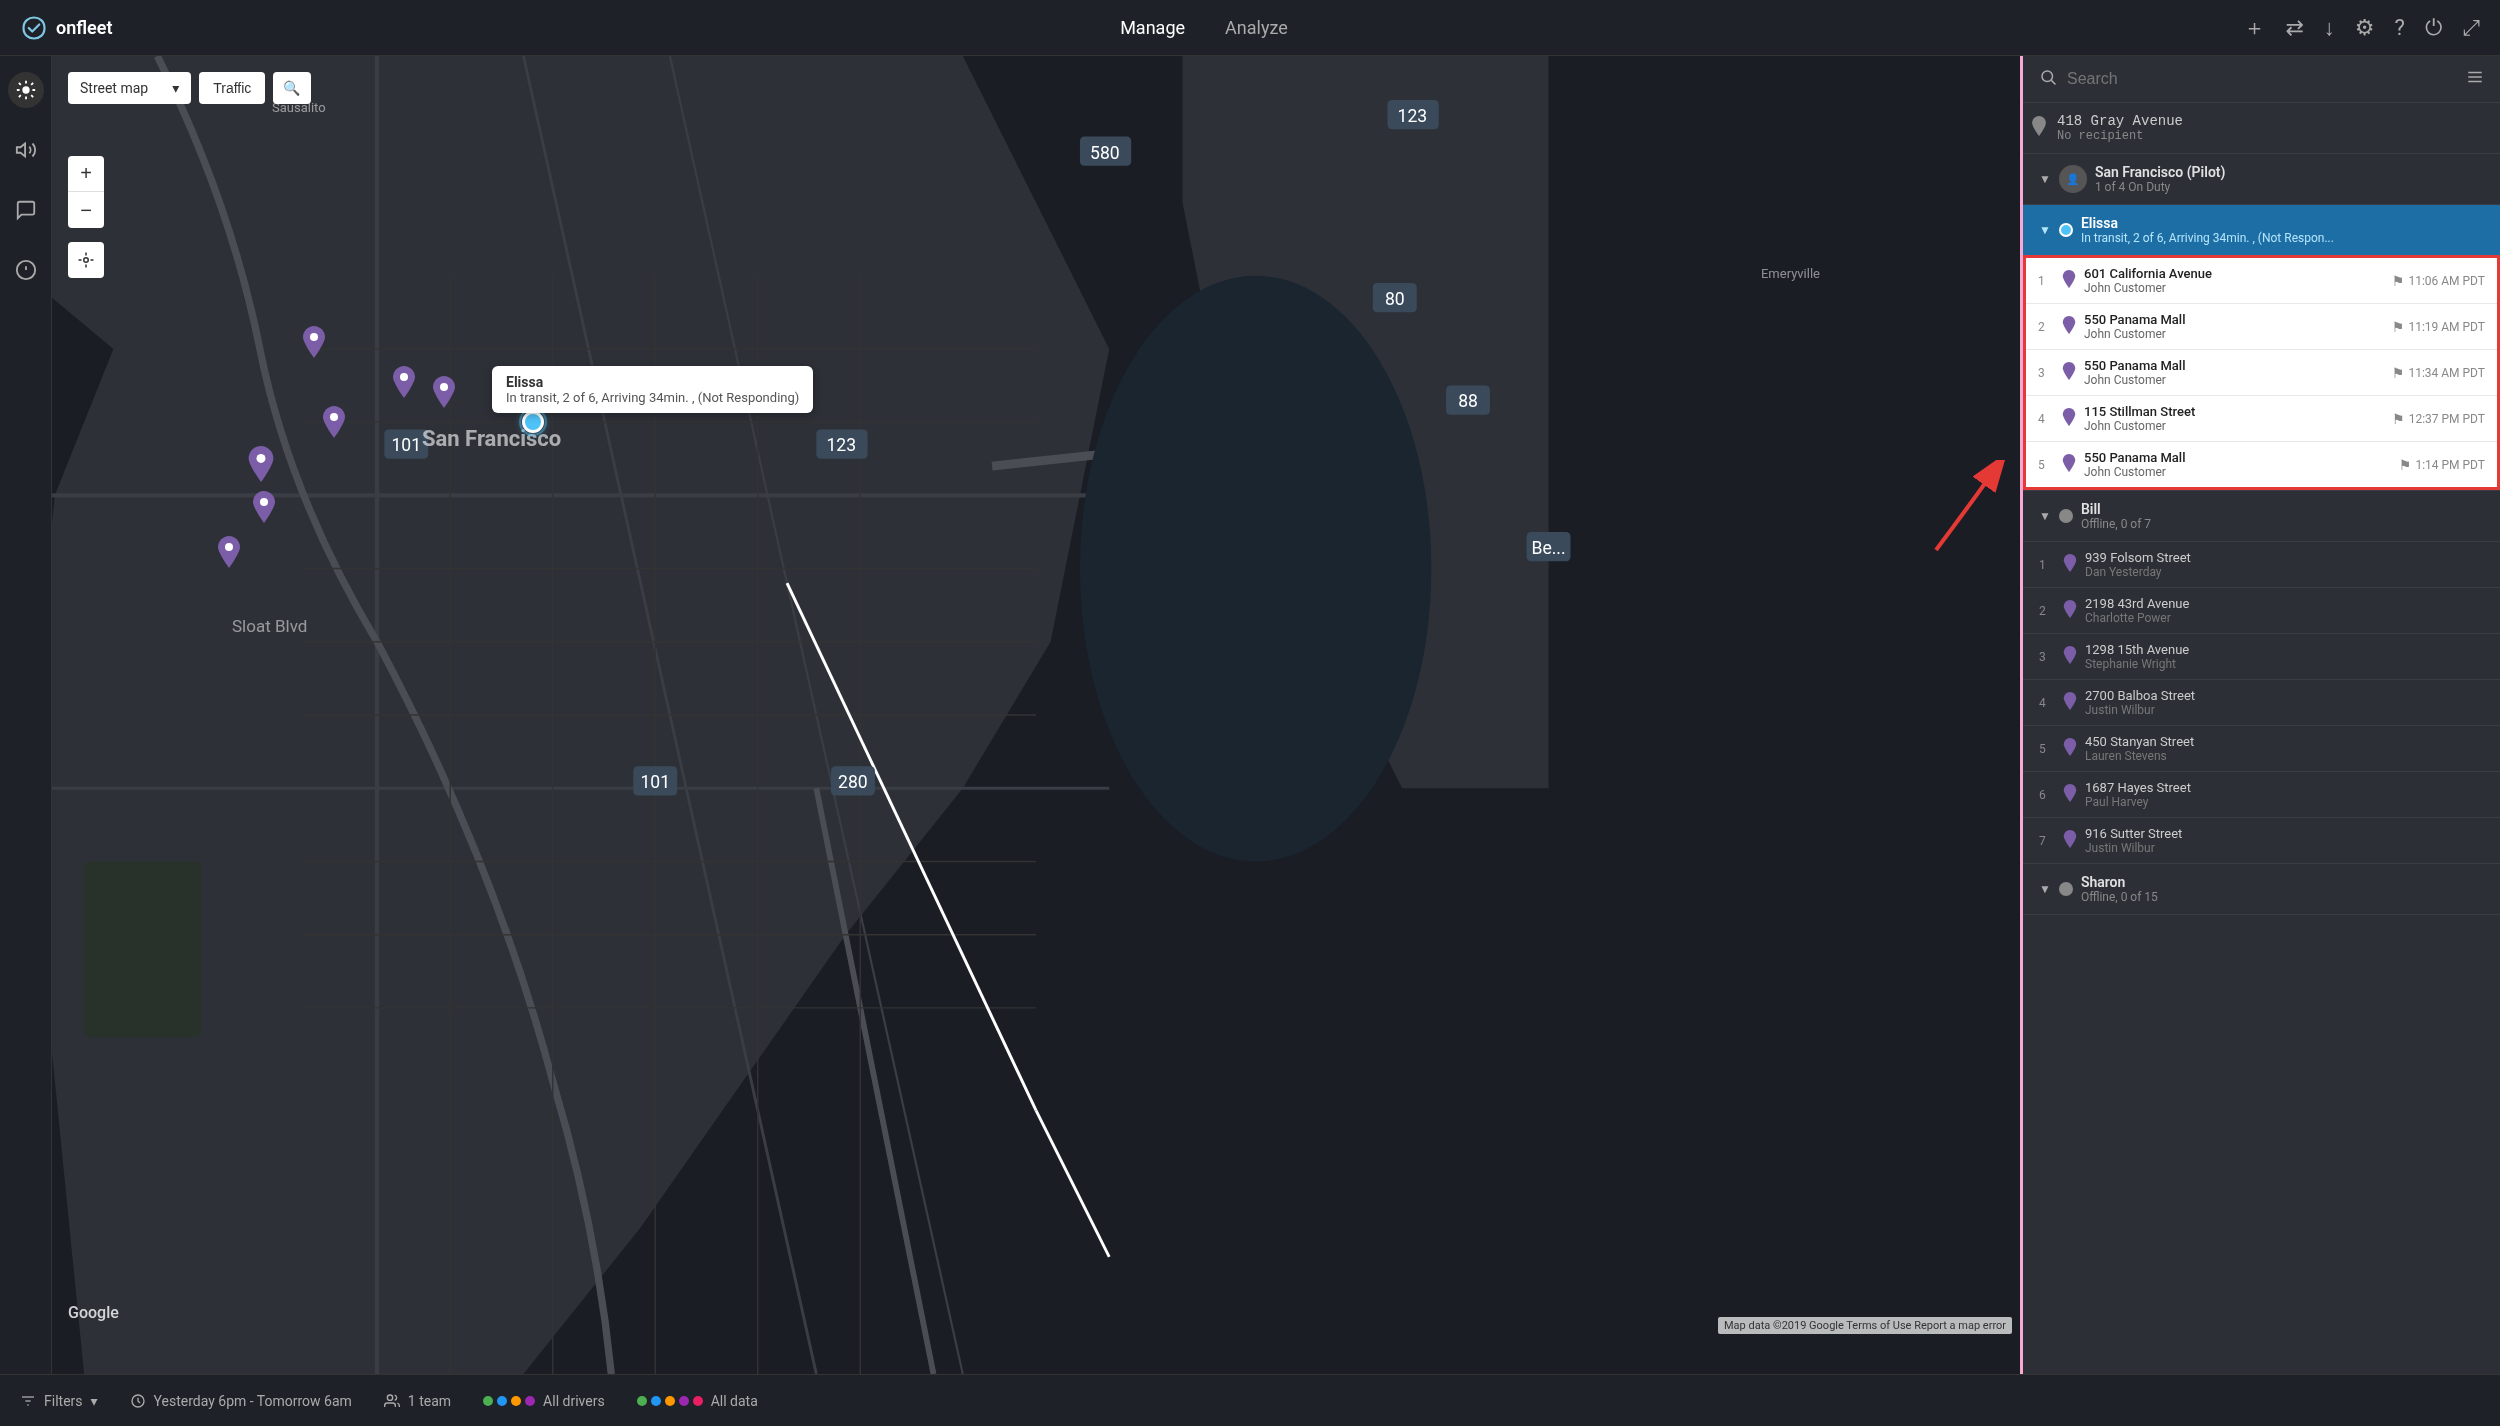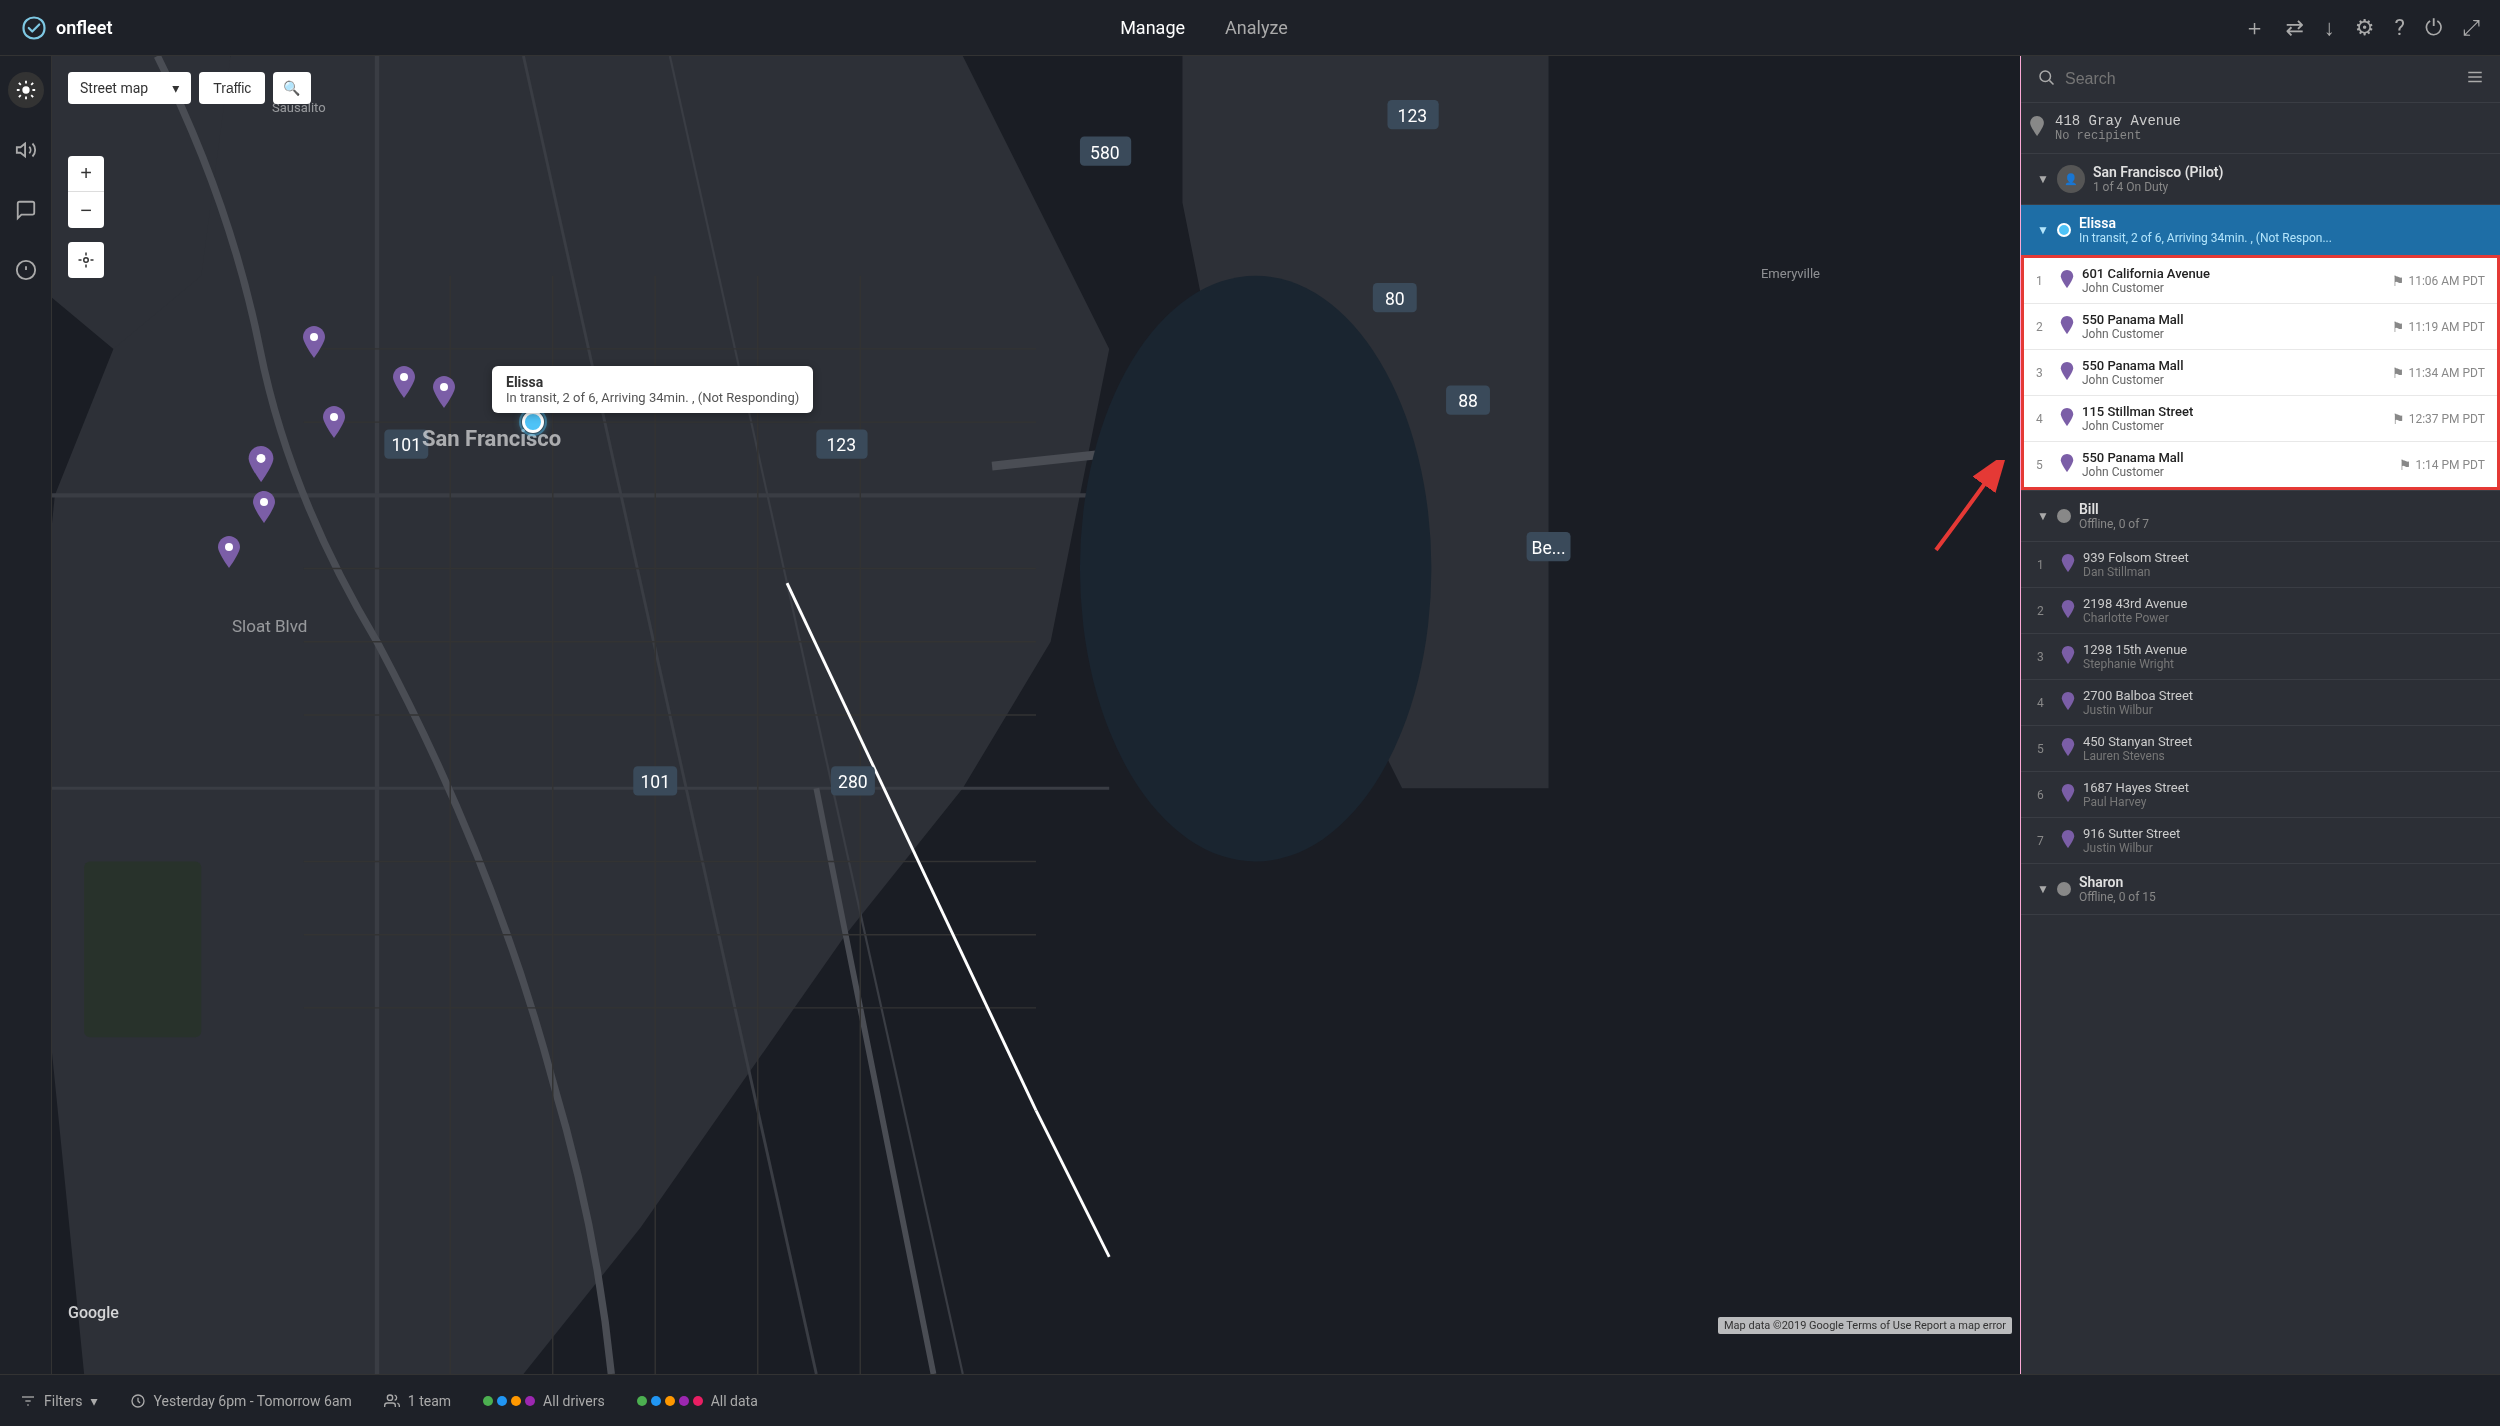--- a/index.html
+++ b/index.html
@@ -116,21 +116,21 @@
     }
 
     
     .right-panel {
       width: 480px;
       background: #2c2f36;
       display: flex;
       flex-direction: column;
       overflow: hidden;
       flex-shrink: 0;
-      border-left: 1px solid #f9a8d4;
+      border-left: 3px solid #f9a8d4;
     }
 
     
     .search-bar {
       display: flex; align-items: center; padding: 12px 16px; gap: 10px;
       background: #2c2f36; border-bottom: 1px solid #3a3d44;
       flex-shrink: 0;
     }
     .search-bar input {
       flex: 1; background: transparent; border: none; color: #e0e0e0;
@@ -611,21 +611,21 @@
       <div class="bill-task-rows">
         <div class="bill-task-row">
           <span class="bill-task-num">1</span>
           <div>
             <svg width="14" height="18" viewBox="0 0 24 32">
                 <path d="M12 0C6 0 1 5 1 11C1 17 12 32 12 32C12 32 23 17 23 11C23 5 18 0 12 0Z" fill="#7b5ea7"></path>
               </svg>
           </div>
           <div class="bill-task-details">
             <div class="task-addr">939 Folsom Street</div>
-            <div class="task-recip">Dan Stillman</div>
+            <div class="task-recip">Dan Yesterday</div>
           </div>
         </div>
         <div class="bill-task-row">
           <span class="bill-task-num">2</span>
           <div>
             <svg width="14" height="18" viewBox="0 0 24 32">
                 <path d="M12 0C6 0 1 5 1 11C1 17 12 32 12 32C12 32 23 17 23 11C23 5 18 0 12 0Z" fill="#7b5ea7"></path>
               </svg>
           </div>
           <div class="bill-task-details">

